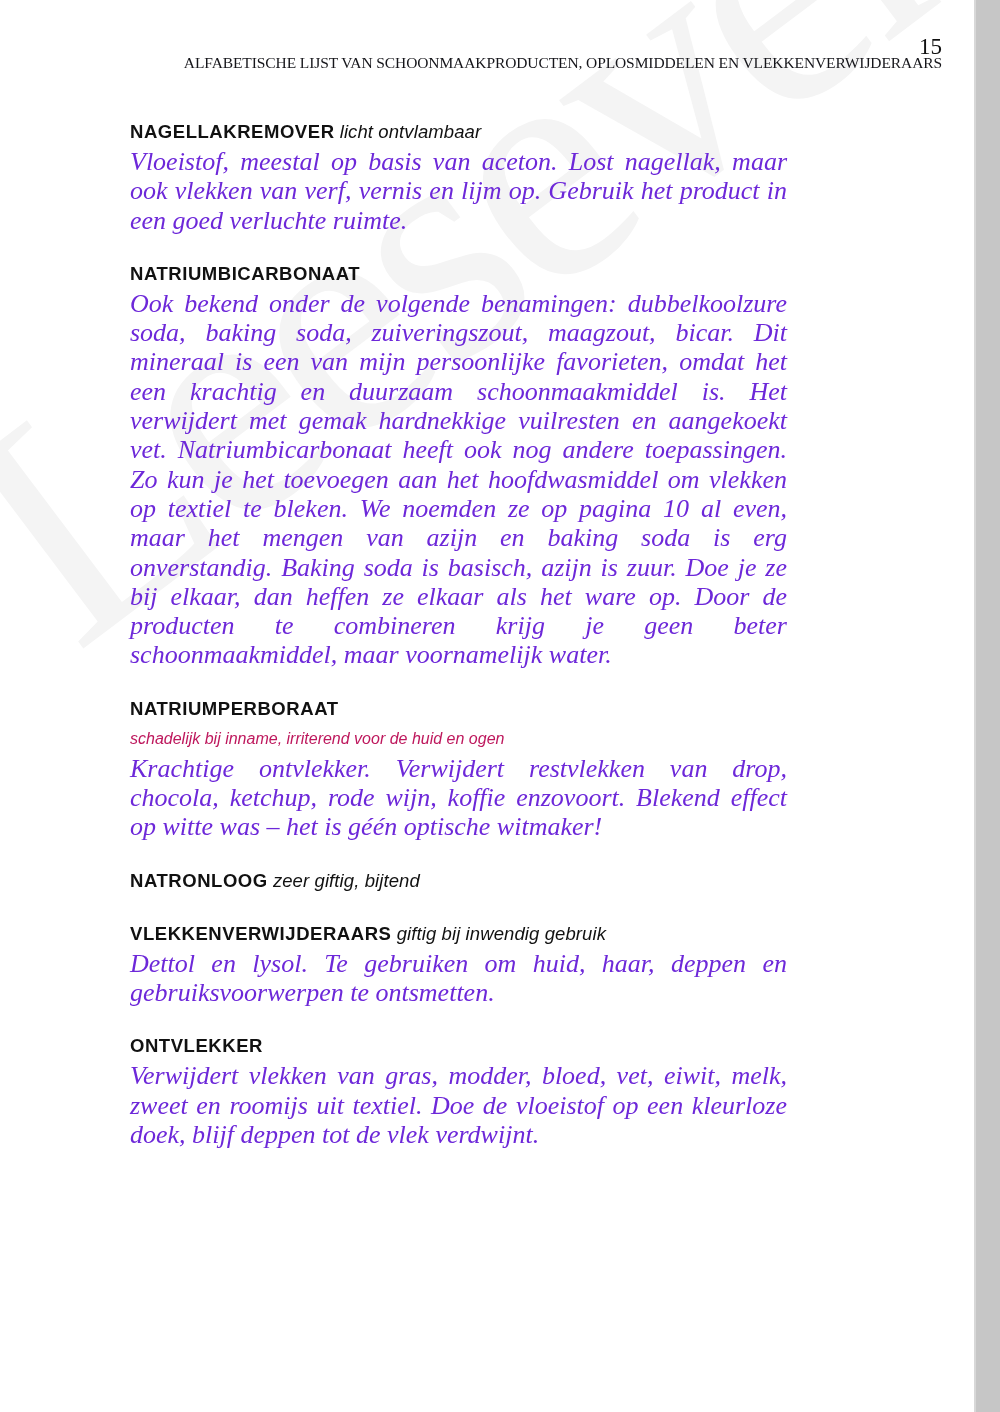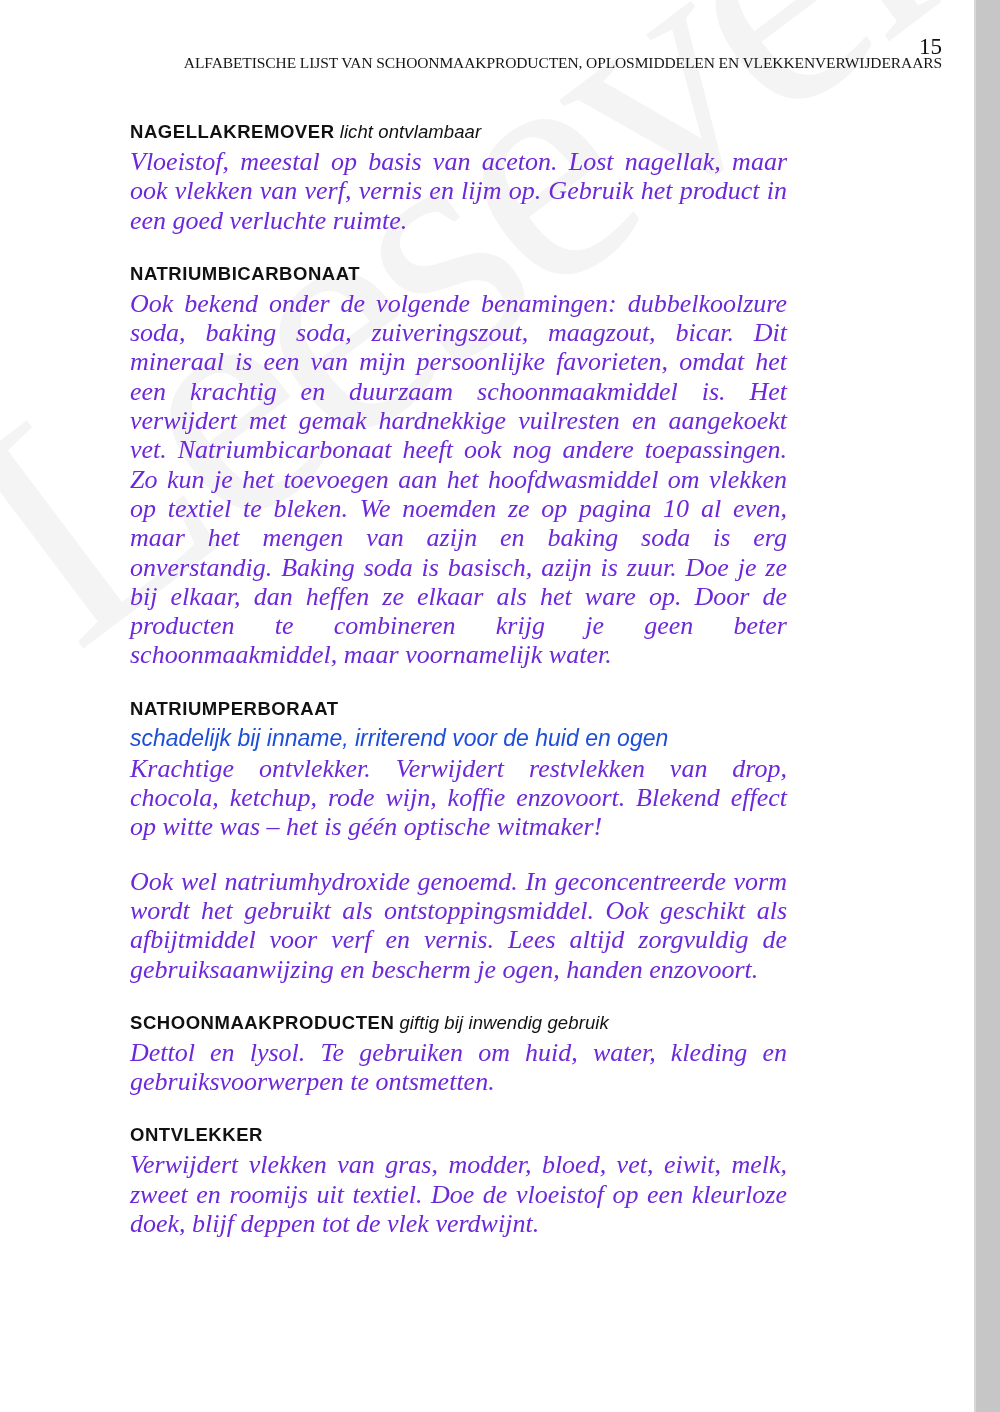--- a/index.html
+++ b/index.html
@@ -99,25 +99,25 @@
     font-weight: 700;
     letter-spacing: 0.55px;
   }
   .hazard {
     font-weight: 400;
     font-style: italic;
     letter-spacing: 0.1px;
   }
   .hazard-line {
     font-family: "Liberation Sans", "DejaVu Sans", sans-serif;
-    font-size: 23px;
+    font-size: 16px;
     font-style: italic;
     line-height: 29px;
     margin: 0 0 1px 0;
-    color: #1d4ed8;
+    color: #be185d;
   }
   .body-text {
     font-family: "Liberation Serif", "DejaVu Serif", serif;
     font-size: 26px;
     line-height: 29.3px;
     text-align: justify;
     text-justify: inter-word;
     margin: 0;
     color: #6d28d9;
     hyphens: manual;
@@ -157,28 +157,30 @@
 
       <div class="entry">
         <p class="entry-head">
           <span class="term">NATRIUMPERBORAAT</span>
         </p>
         <p class="hazard-line">schadelijk bij inname, irriterend voor de huid en ogen</p>
         <p class="body-text">Krachtige ontvlekker. Verwijdert restvlekken van drop, chocola, ketchup, rode wijn, koffie enzovoort. Blekend effect op witte was – het is géén optische witmaker!</p>
       </div>
 
       <div class="entry">
-        <p class="body-text">Ook wel natriumhydroxide genoemd. In geconcentreerde vorm wordt het gebruikt als ontstoppingsmiddel. Ook geschikt als afbijtmiddel voor verf en vernis. Lees altijd zorgvuldig de gebruiksaanwijzing en bescherm je ogen, handen enzovoort.</p>
+        <p class="entry-head">
+          <span class="term">NATRONLOOG</span><span> </span><span class="hazard">zeer giftig, bijtend</span>
+        </p>
       </div>
 
       <div class="entry">
         <p class="entry-head">
-          <span class="term">SCHOONMAAKPRODUCTEN</span><span> </span><span class="hazard">giftig bij inwendig gebruik</span>
+          <span class="term">VLEKKENVERWIJDERAARS</span><span> </span><span class="hazard">giftig bij inwendig gebruik</span>
         </p>
-        <p class="body-text">Dettol en lysol. Te gebruiken om huid, water, kleding en gebruiksvoorwerpen te ontsmetten.</p>
+        <p class="body-text">Dettol en lysol. Te gebruiken om huid, haar, deppen en gebruiksvoorwerpen te ontsmetten.</p>
       </div>
 
       <div class="entry">
         <p class="entry-head">
           <span class="term">ONTVLEKKER</span>
         </p>
         <p class="body-text">Verwijdert vlekken van gras, modder, bloed, vet, eiwit, melk, zweet en roomijs uit textiel. Doe de vloeistof op een kleurloze doek, blijf deppen tot de vlek verdwijnt.</p>
       </div>
 
     </div>

